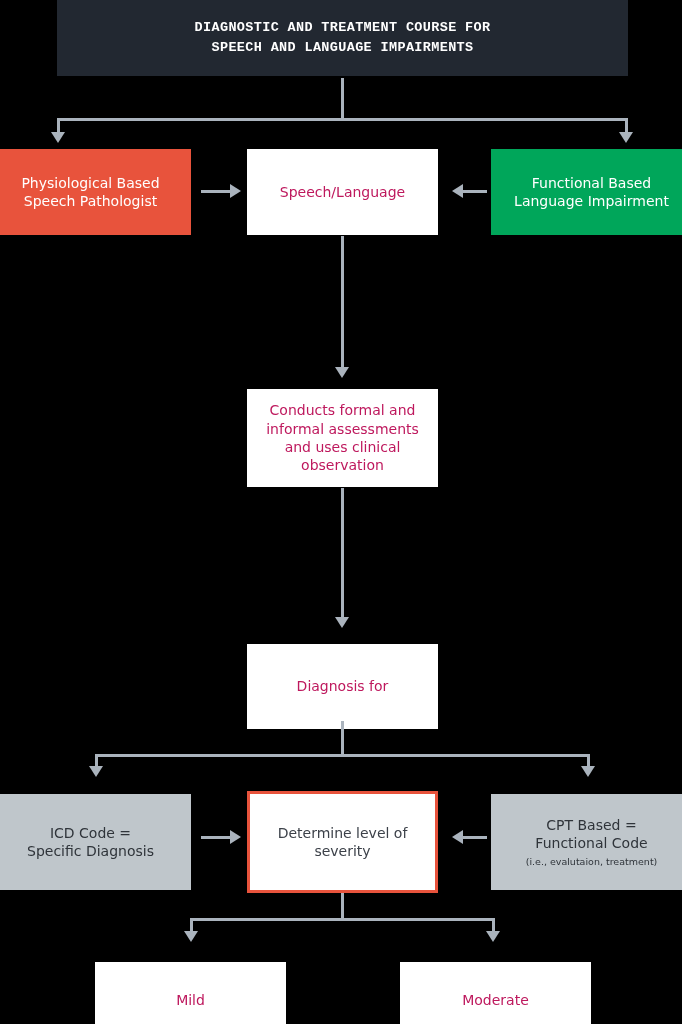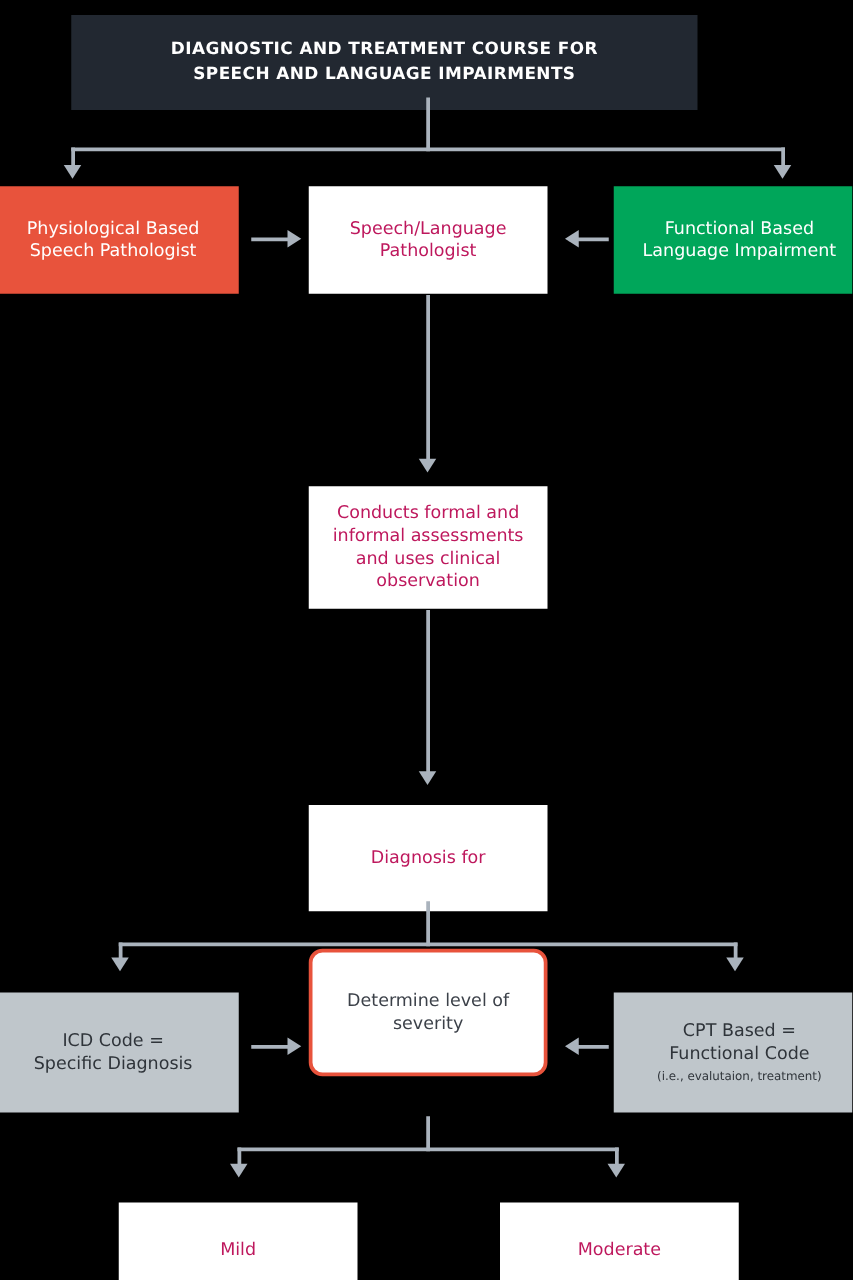--- a/index.html
+++ b/index.html
@@ -110,21 +110,21 @@
     border-top: 7px solid transparent;
     border-bottom: 7px solid transparent;
     border-right: 11px solid #aab3bd;
   }
 </style>
 </head>
 <body>
 
 <div id="canvas">
 
-  <div class="node header" style="left:57px; top:12px; width:501px; height:76px;">
+  <div class="node header" style="left:57px; top:0; width:571px; height:76px;font-family:Liberation Mono, monospace;">
     <span class="lines">
       <span class="ln">DIAGNOSTIC AND TREATMENT COURSE FOR</span>
       <span class="ln">SPEECH AND LANGUAGE IMPAIRMENTS</span>
     </span>
   </div>
 
   <div class="vline" style="left:341px; top:78px; height:43px;"></div>
   <div class="hline" style="left:57px; top:118px; width:571px;"></div>
   <div class="vline" style="left:57px; top:118px; height:18px;"></div>
   <div class="arrow-down" style="left:51px; top:132px;"></div>
@@ -134,21 +134,20 @@
   <div class="node red" style="left:-10px; top:149px; width:201px; height:86px;">
     <span class="lines">
       <span class="ln">Physiological Based</span>
       <span class="ln">Speech Pathologist</span>
     </span>
   </div>
 
   <div class="node white" style="left:247px; top:149px; width:191px; height:86px;">
     <span class="lines">
       <span class="ln">Speech/Language</span>
-      <span class="ln">Pathologist</span>
     </span>
   </div>
 
   <div class="node green" style="left:491px; top:149px; width:201px; height:86px;">
     <span class="lines">
       <span class="ln">Functional Based</span>
       <span class="ln">Language Impairment</span>
     </span>
   </div>
 
@@ -186,21 +185,21 @@
   <div class="vline" style="left:587px; top:754px; height:16px;"></div>
   <div class="arrow-down" style="left:581px; top:766px;"></div>
 
   <div class="node grey" style="left:-10px; top:794px; width:201px; height:96px;">
     <span class="lines">
       <span class="ln">ICD Code =</span>
       <span class="ln">Specific Diagnosis</span>
     </span>
   </div>
 
-  <div class="node highlight" style="left:247px; top:759px; width:191px; height:102px;border-radius:11px;">
+  <div class="node highlight" style="left:247px; top:791px; width:191px; height:102px;">
     <span class="lines">
       <span class="ln">Determine level of</span>
       <span class="ln">severity</span>
     </span>
   </div>
 
   <div class="node grey" style="left:491px; top:794px; width:201px; height:96px;">
     <span class="lines">
       <span class="ln">CPT Based =</span>
       <span class="ln">Functional Code</span>

